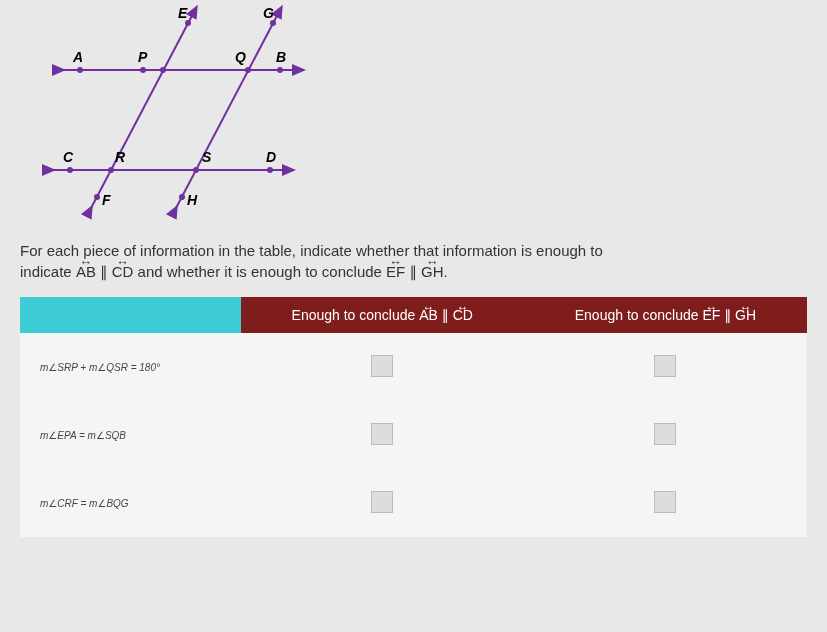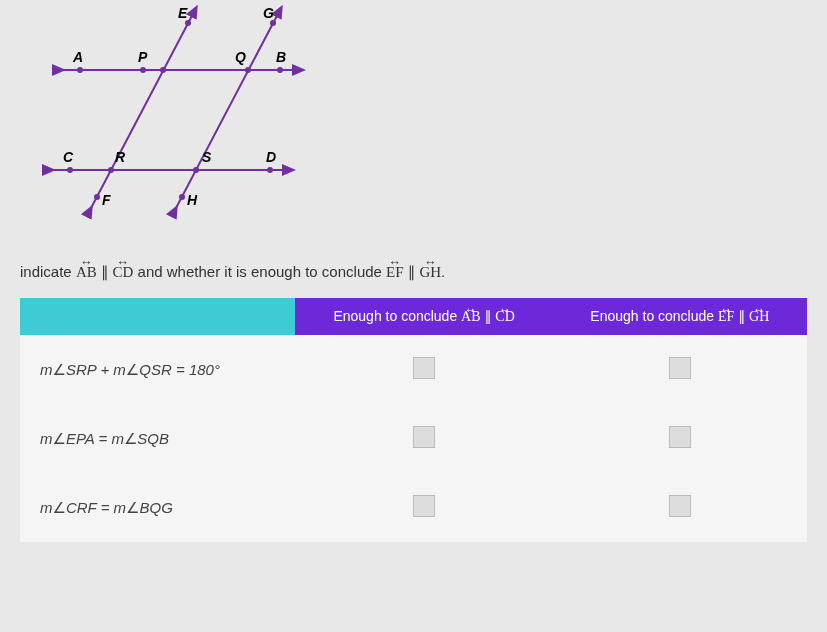--- a/index.html
+++ b/index.html
@@ -16,48 +16,48 @@
       height: 230px;
       margin: 0 0 10px 30px;
       position: relative;
     }
     .question-text {
       padding: 0 20px 15px 20px;
       font-size: 15px;
       color: #333;
       line-height: 1.4;
     }
-    .arrows { font-family: Liberation Serif, serif; position: relative; display: inline-block; }
+    .arrows { font-family: Liberation Sans, sans-serif; position: relative; display: inline-block; }
     .arrows::before {
       content: "↔";
       position: absolute;
       top: -0.7em;
       left: 0;
       right: 0;
       text-align: center;
       font-size: 0.85em;
     }
     table {
       width: calc(100% - 40px);
       margin: 0 20px;
       border-collapse: collapse;
       background: #f5f5f5;
     }
     thead th {
-      background: #6d28d9;
+      background: #7f1d1d;
       color: #fff;
       font-weight: normal;
       font-size: 14px;
       padding: 10px 12px;
       text-align: center;
     }
     thead th:first-child { background: #3dccd4; }
     tbody td {
       padding: 22px 20px;
-      font-size: 15px;
+      font-size: 10px;
       color: #444;
       font-style: italic;
       vertical-align: middle;
     }
     tbody td.check-cell {
       text-align: center;
       font-style: normal;
     }
     .checkbox {
       width: 22px;
@@ -113,21 +113,21 @@
     <text x="33" y="162" font-size="14" font-style="italic" font-weight="bold">C</text>
     <text x="85" y="162" font-size="14" font-style="italic" font-weight="bold">R</text>
     <text x="172" y="162" font-size="14" font-style="italic" font-weight="bold">S</text>
     <text x="236" y="162" font-size="14" font-style="italic" font-weight="bold">D</text>
     <text x="72" y="205" font-size="14" font-style="italic" font-weight="bold">F</text>
     <text x="157" y="205" font-size="14" font-style="italic" font-weight="bold">H</text>
   </svg>
 </div>
 
 <div class="question-text">
-  <br>
+  <span>For each piece of information in the table, indicate whether that information is enough to</span><br>
   <span>indicate </span><span class="arrows">AB</span><span> ∥ </span><span class="arrows">CD</span><span> and whether it is enough to conclude </span><span class="arrows">EF</span><span> ∥ </span><span class="arrows">GH</span><span>.</span>
 </div>
 
 <table>
   <thead>
     <tr>
       <th></th>
       <th>
         <span>Enough to conclude </span><span class="arrows">AB</span><span> ∥ </span><span class="arrows">CD</span>
       </th>

